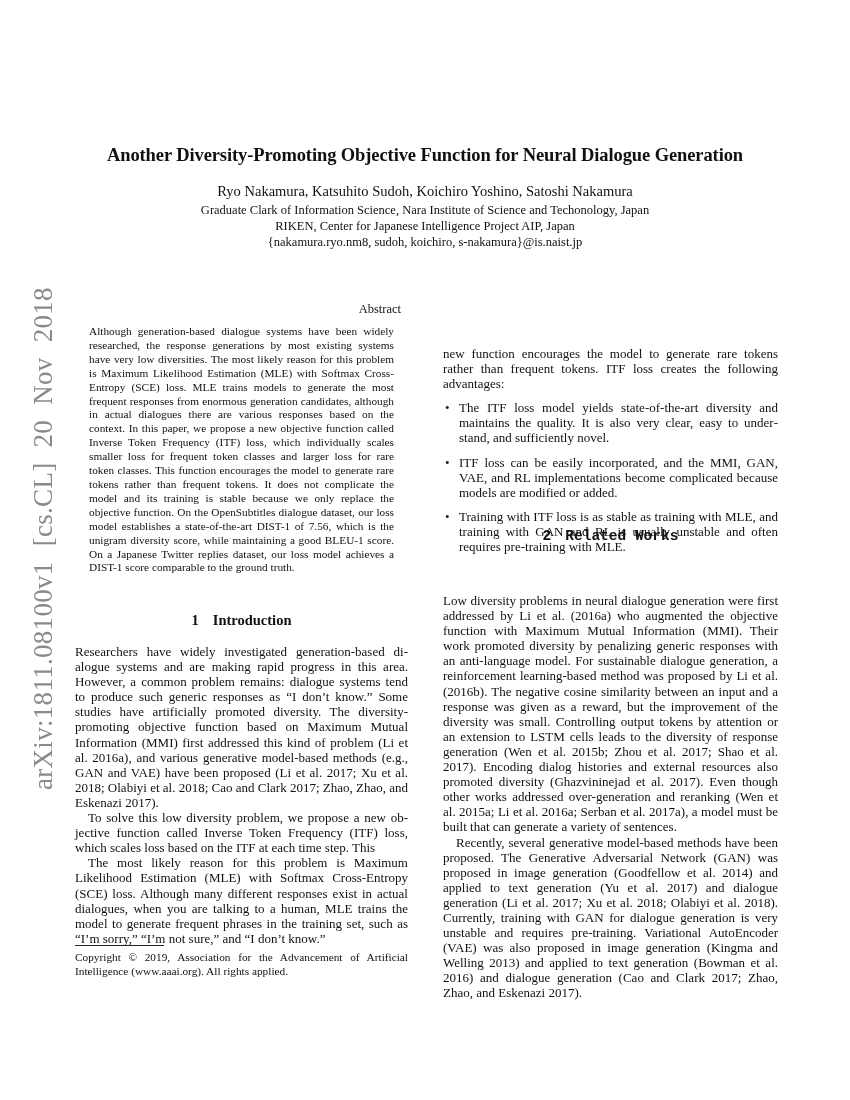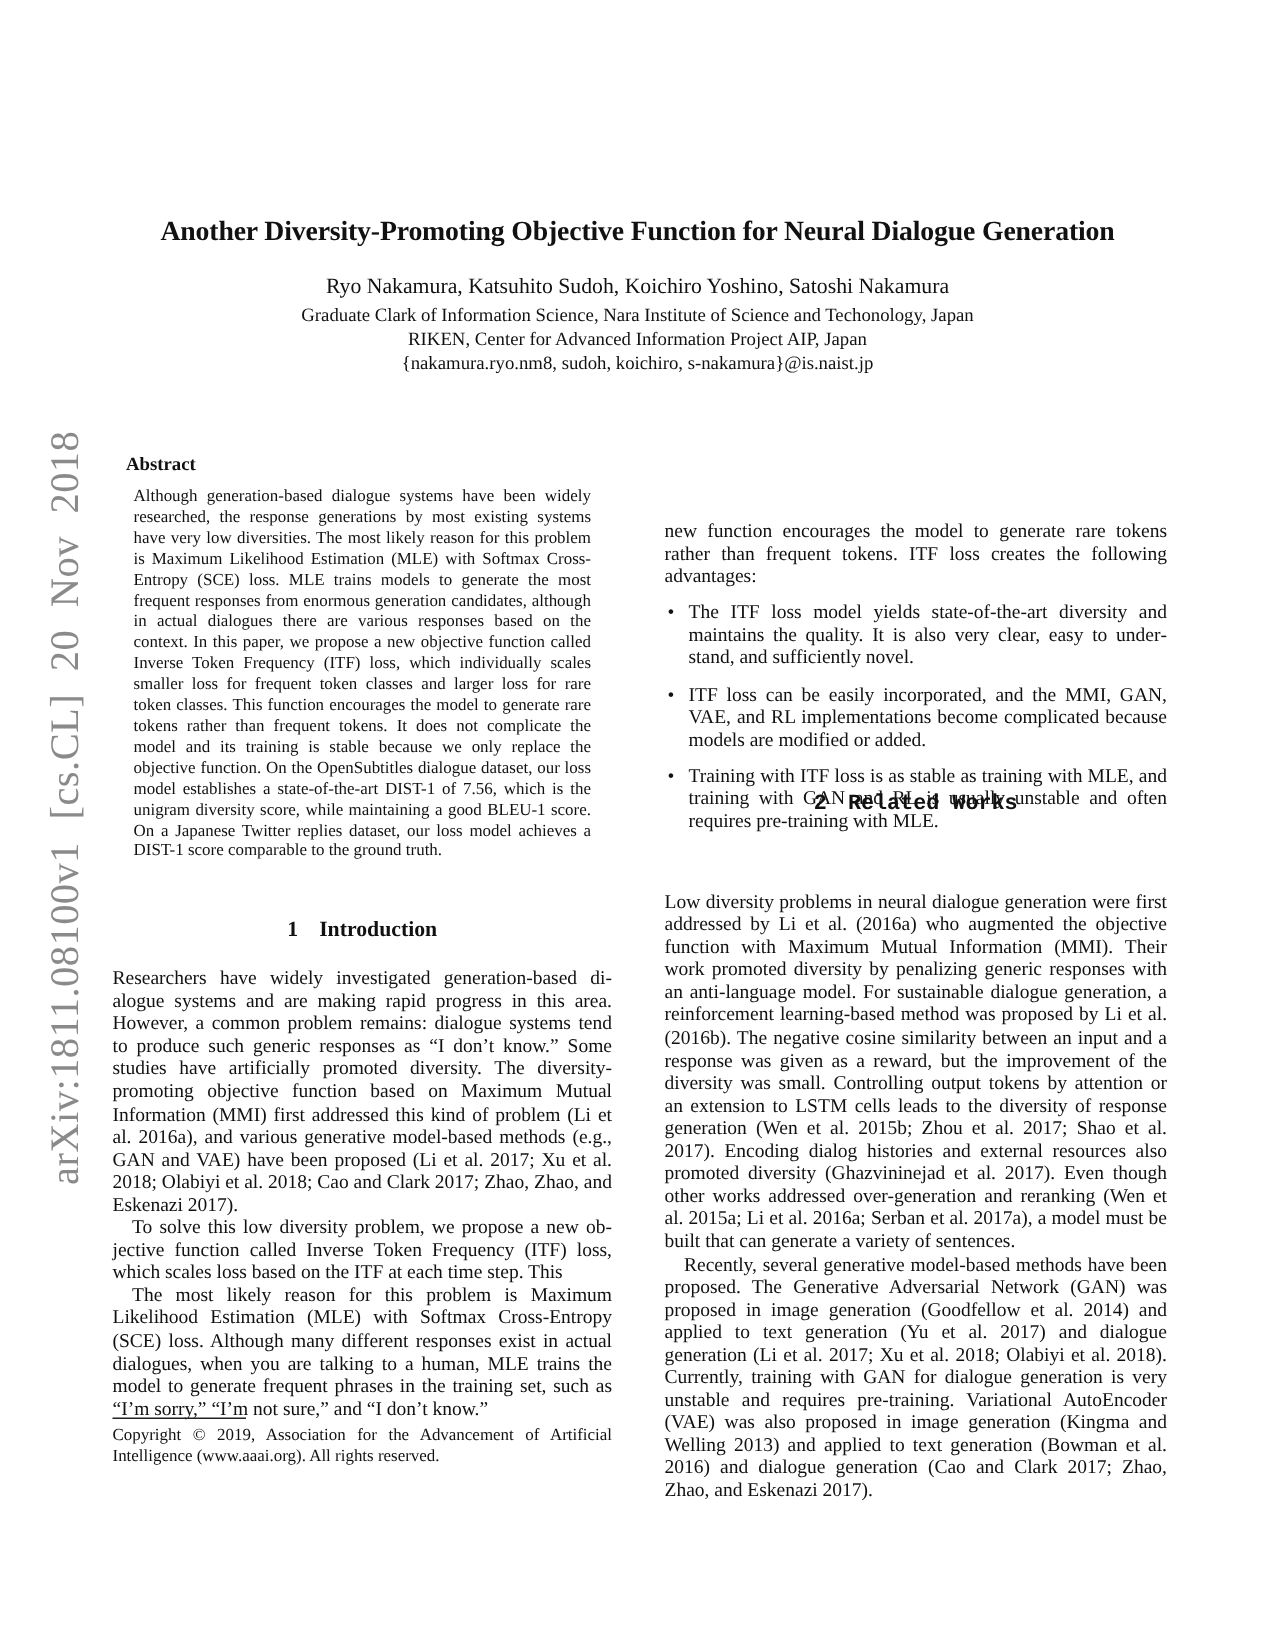--- a/index.html
+++ b/index.html
@@ -8,57 +8,57 @@
   .title { position: absolute; top: 131px; left: 0; width: 850px; text-align: center;
            font-weight: bold; font-size: 18.5px; letter-spacing: -0.1px; margin-top: 14px; }
   .authors { position: absolute; top: 183px; left: 0; width: 850px; text-align: center;
              font-weight: normal; font-size: 14.5px; }
   .affil { position: absolute; left: 0; width: 850px; text-align: center; font-size: 12.5px; }
   .arxiv { position: absolute; left: 28px; top: 790px; transform-origin: 0 0; transform: rotate(-90deg);
            font-size: 27px; color: #8a8a8a; white-space: nowrap; letter-spacing: 0.3px; word-spacing: 8px; }
   .col { position: absolute; font-size: 13px; line-height: 15.1px; text-align: justify; hyphens: manual; margin-top: 44px; }
   .col p { margin: 0; }
   .indent { text-indent: 13px; }
-  .abstract-title { position: absolute; top: 302px; left: 84px; width: 305px; text-align: left;
-                    font-weight: bold; font-size: 12.5px; }
+  .abstract-title { position: absolute; top: 302px; left: 96px; width: 305px; text-align: right;
+                    font-weight: normal; font-size: 12.5px; }
   .abstract { position: absolute; top: 325px; left: 89px; width: 305px; font-size: 11.3px; line-height: 13.9px; text-align: justify; }
   .sec-title { position: absolute; font-weight: bold; font-size: 14.5px; text-align: center; }
   .sec-title .num { margin-right: 14px; }
   ul.bullets { list-style: none; margin: 0; padding: 0; }
   ul.bullets li { position: relative; padding-left: 16px; margin-top: 9px; }
   ul.bullets li .dot { position: absolute; left: 2px; top: 0; }
   .fn-rule { position: absolute; left: 75px; top: 945px; width: 89px; height: 1px; background: #222; }
   .footnote { position: absolute; left: 75px; top: 950px; width: 333px; font-size: 11.3px; line-height: 14px; text-align: justify; }
 </style>
 </head>
 <body>
 
 <div class="title">Another Diversity-Promoting Objective Function for Neural Dialogue Generation</div>
 <div class="authors">Ryo Nakamura, Katsuhito Sudoh, Koichiro Yoshino, Satoshi Nakamura</div>
 <div class="affil" style="top:203px">Graduate Clark of Information Science, Nara Institute of Science and Techonology, Japan</div>
-<div class="affil" style="top:219px">RIKEN, Center for Advanced Information Project AIP, Japan</div>
+<div class="affil" style="top:219px">RIKEN, Center for Japanese Intelligence Project AIP, Japan</div>
 <div class="affil" style="top:235px">{nakamura.ryo.nm8, sudoh, koichiro, s-nakamura}@is.naist.jp</div>
 
 <div class="arxiv">arXiv:1811.08100v1  [cs.CL]  20 Nov 2018</div>
 
 <div class="abstract-title">Abstract</div>
 <div class="abstract">Although generation-based dialogue systems have been widely researched, the response generations by most existing systems have very low diversities. The most likely reason for this problem is Maximum Likelihood Estimation (MLE) with Softmax Cross-Entropy (SCE) loss. MLE trains models to generate the most frequent responses from enormous genera­tion candidates, although in actual dialogues there are various responses based on the context. In this paper, we propose a new objective function called Inverse Token Frequency (ITF) loss, which individually scales smaller loss for frequent token classes and larger loss for rare token classes. This function encourages the model to generate rare tokens rather than fre­quent tokens. It does not complicate the model and its train­ing is stable because we only replace the objective function. On the OpenSubtitles dialogue dataset, our loss model estab­lishes a state-of-the-art DIST-1 of 7.56, which is the unigram diversity score, while maintaining a good BLEU-1 score. On a Japanese Twitter replies dataset, our loss model achieves a DIST-1 score comparable to the ground truth.</div>
 
 <div class="sec-title" style="top:612px; left:75px; width:333px;">
   <span class="num">1</span><span>Introduction</span>
 </div>
 
 <div class="col" style="top:600px; left:75px; width:333px;">
   <p>Researchers have widely investigated generation-based di­alogue systems and are making rapid progress in this area. However, a common problem remains: dialogue sys­tems tend to produce such generic responses as “I don’t know.” Some studies have artificially promoted diversity. The diversity-promoting objective function based on Max­imum Mutual Information (MMI) first addressed this kind of problem (Li et al. 2016a), and various generative model-based methods (e.g., GAN and VAE) have been proposed (Li et al. 2017; Xu et al. 2018; Olabiyi et al. 2018; Cao and Clark 2017; Zhao, Zhao, and Eskenazi 2017).</p>
   <p class="indent">To solve this low diversity problem, we propose a new ob­jective function called Inverse Token Frequency (ITF) loss, which scales loss based on the ITF at each time step. This</p>
   <p class="indent">The most likely reason for this problem is Maximum Likelihood Estimation (MLE) with Softmax Cross-Entropy (SCE) loss. Although many different responses exist in ac­tual dialogues, when you are talking to a human, MLE trains the model to generate frequent phrases in the training set, such as “I’m sorry,” “I’m not sure,” and “I don’t know.”</p>
 </div>
 
 <div class="fn-rule"></div>
-<div class="footnote">Copyright © 2019, Association for the Advancement of Artificial Intelligence (www.aaai.org). All rights reserved.</div>
+<div class="footnote">Copyright © 2019, Association for the Advancement of Artificial Intelligence (www.aaai.org). All rights applied.</div>
 
 <div class="col" style="top:302px; left:443px; width:335px;">
   <p>new function encourages the model to generate rare tokens rather than frequent tokens. ITF loss creates the following advantages:</p>
   <ul class="bullets">
     <li><span class="dot">•</span><span>The ITF loss model yields state-of-the-art diversity and maintains the quality. It is also very clear, easy to under­stand, and sufficiently novel.</span></li>
     <li><span class="dot">•</span><span>ITF loss can be easily incorporated, and the MMI, GAN, VAE, and RL implementations become complicated be­cause models are modified or added.</span></li>
     <li><span class="dot">•</span><span>Training with ITF loss is as stable as training with MLE, and training with GAN and RL is usually unstable and often requires pre-training with MLE.</span></li>
   </ul>
 </div>
 

